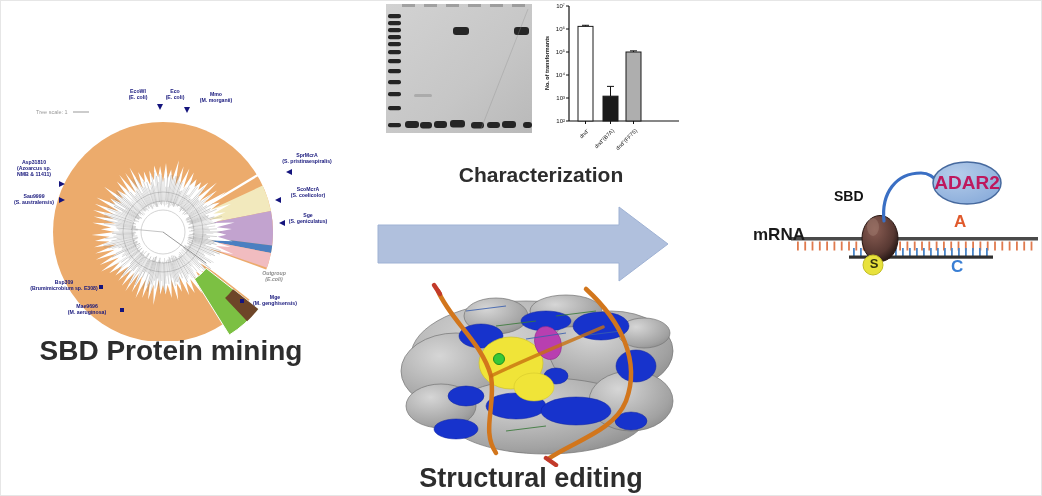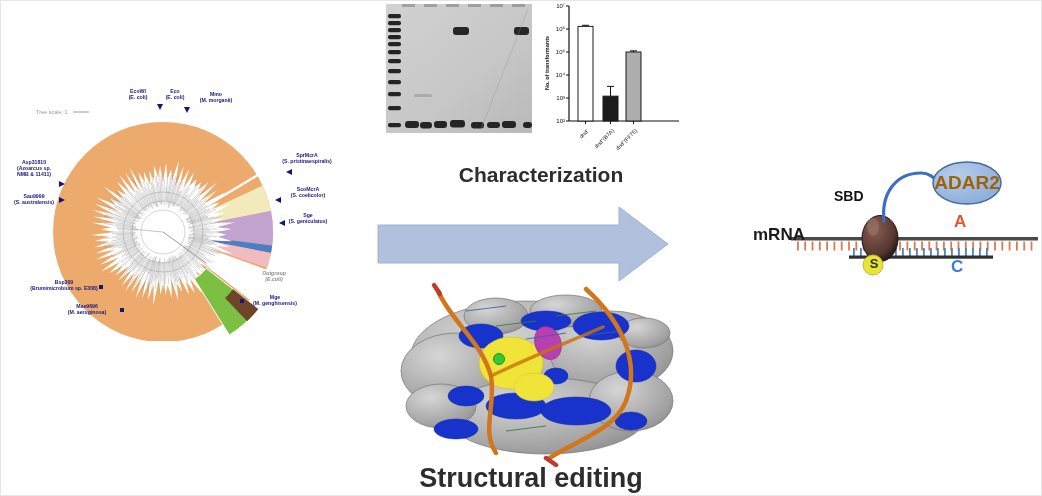--- a/index.html
+++ b/index.html
@@ -284,20 +284,21 @@
       <text x="33" y="137" font-size="5.2" font-weight="600" text-anchor="middle" fill="#17177c" font-style="normal">Sau9999</text>
       <text x="33" y="143" font-size="5.2" font-weight="600" text-anchor="middle" fill="#17177c" font-style="normal">(S. australensis)</text>
       <polygon points="58,136 58,142 64,139" fill="#14147d"></polygon>
       <text x="63" y="223" font-size="5.2" font-weight="600" text-anchor="middle" fill="#17177c" font-style="normal">Bsp309</text>
       <text x="63" y="229" font-size="5.2" font-weight="600" text-anchor="middle" fill="#17177c" font-style="normal">(Brumimicrobium sp. E308)</text>
       <polygon points="98,224 102,224 102,228 98,228" fill="#14147d"></polygon>
       <text x="86" y="247" font-size="5.2" font-weight="600" text-anchor="middle" fill="#17177c" font-style="normal">Mae9696</text>
       <text x="86" y="253" font-size="5.2" font-weight="600" text-anchor="middle" fill="#17177c" font-style="normal">(M. aeruginosa)</text>
       <polygon points="119,247 123,247 123,251 119,251" fill="#14147d"></polygon>
     </svg>
+  <div class="abs panel-title" style="left:30px;top:334px;width:280px;font-size:28px;">SBD Protein mining</div>
 
   <svg id="gelSvg" class="abs" style="left:383px;top:0" width="150" height="135">
       <defs>
         <linearGradient id="gelbg" x1="0" y1="0" x2="1" y2="1">
           <stop offset="0" stop-color="#d2d2d2"></stop>
           <stop offset="0.6" stop-color="#c6c6c6"></stop>
           <stop offset="1" stop-color="#b9b9b9"></stop>
         </linearGradient>
       </defs>
       <rect x="2" y="3" width="146" height="129" fill="url(#gelbg)"></rect>
@@ -487,17 +488,17 @@
       <rect x="265" y="97" width="1.8" height="8" fill="#4a86c8"></rect>
       <rect x="128" y="104.5" width="144" height="3.2" fill="#2f2f2f"></rect>
       <ellipse cx="159" cy="87.5" rx="18" ry="23" fill="url(#sbdG)" stroke="#261511" stroke-width="1"></ellipse>
       <ellipse cx="152" cy="76" rx="6" ry="9" fill="#a07c70" opacity="0.5"></ellipse>
       <circle cx="152" cy="114" r="10" fill="#e8e23c" stroke="#c3be25" stroke-width="1"></circle>
       <path d="M 163,70 C 160,42 175,22 200,22 C 209,22 213,27 217,31" fill="none" stroke="#3a6fc4" stroke-width="3.2" stroke-linecap="round"></path>
       <ellipse cx="246" cy="32" rx="34" ry="21" fill="url(#adarG)" stroke="#46699e" stroke-width="1.5"></ellipse>
     </svg>
   <span class="lbl" style="left:728px;top:224px;font-size:17px;color:#1a1a1a;margin-left:24px;">mRNA</span>
   <span class="lbl" style="left:833px;top:187px;font-size:14px;color:#111;">SBD</span>
-  <span class="lbl" style="left:932px;top:171px;width:68px;text-align:center;font-size:19px;color:#a16207;">ADAR2</span>
+  <span class="lbl" style="left:932px;top:171px;width:68px;text-align:center;font-size:19px;color:#be185d;">ADAR2</span>
   <span class="lbl" style="left:953px;top:211px;font-size:17px;color:#e0592b;">A</span>
   <span class="lbl" style="left:950px;top:256px;font-size:17px;color:#3a7fd4;">C</span>
   <span class="lbl" style="left:867px;top:255px;width:12px;text-align:center;font-size:13px;color:#33330e;">S</span>
 </div>
 
 </body></html>

